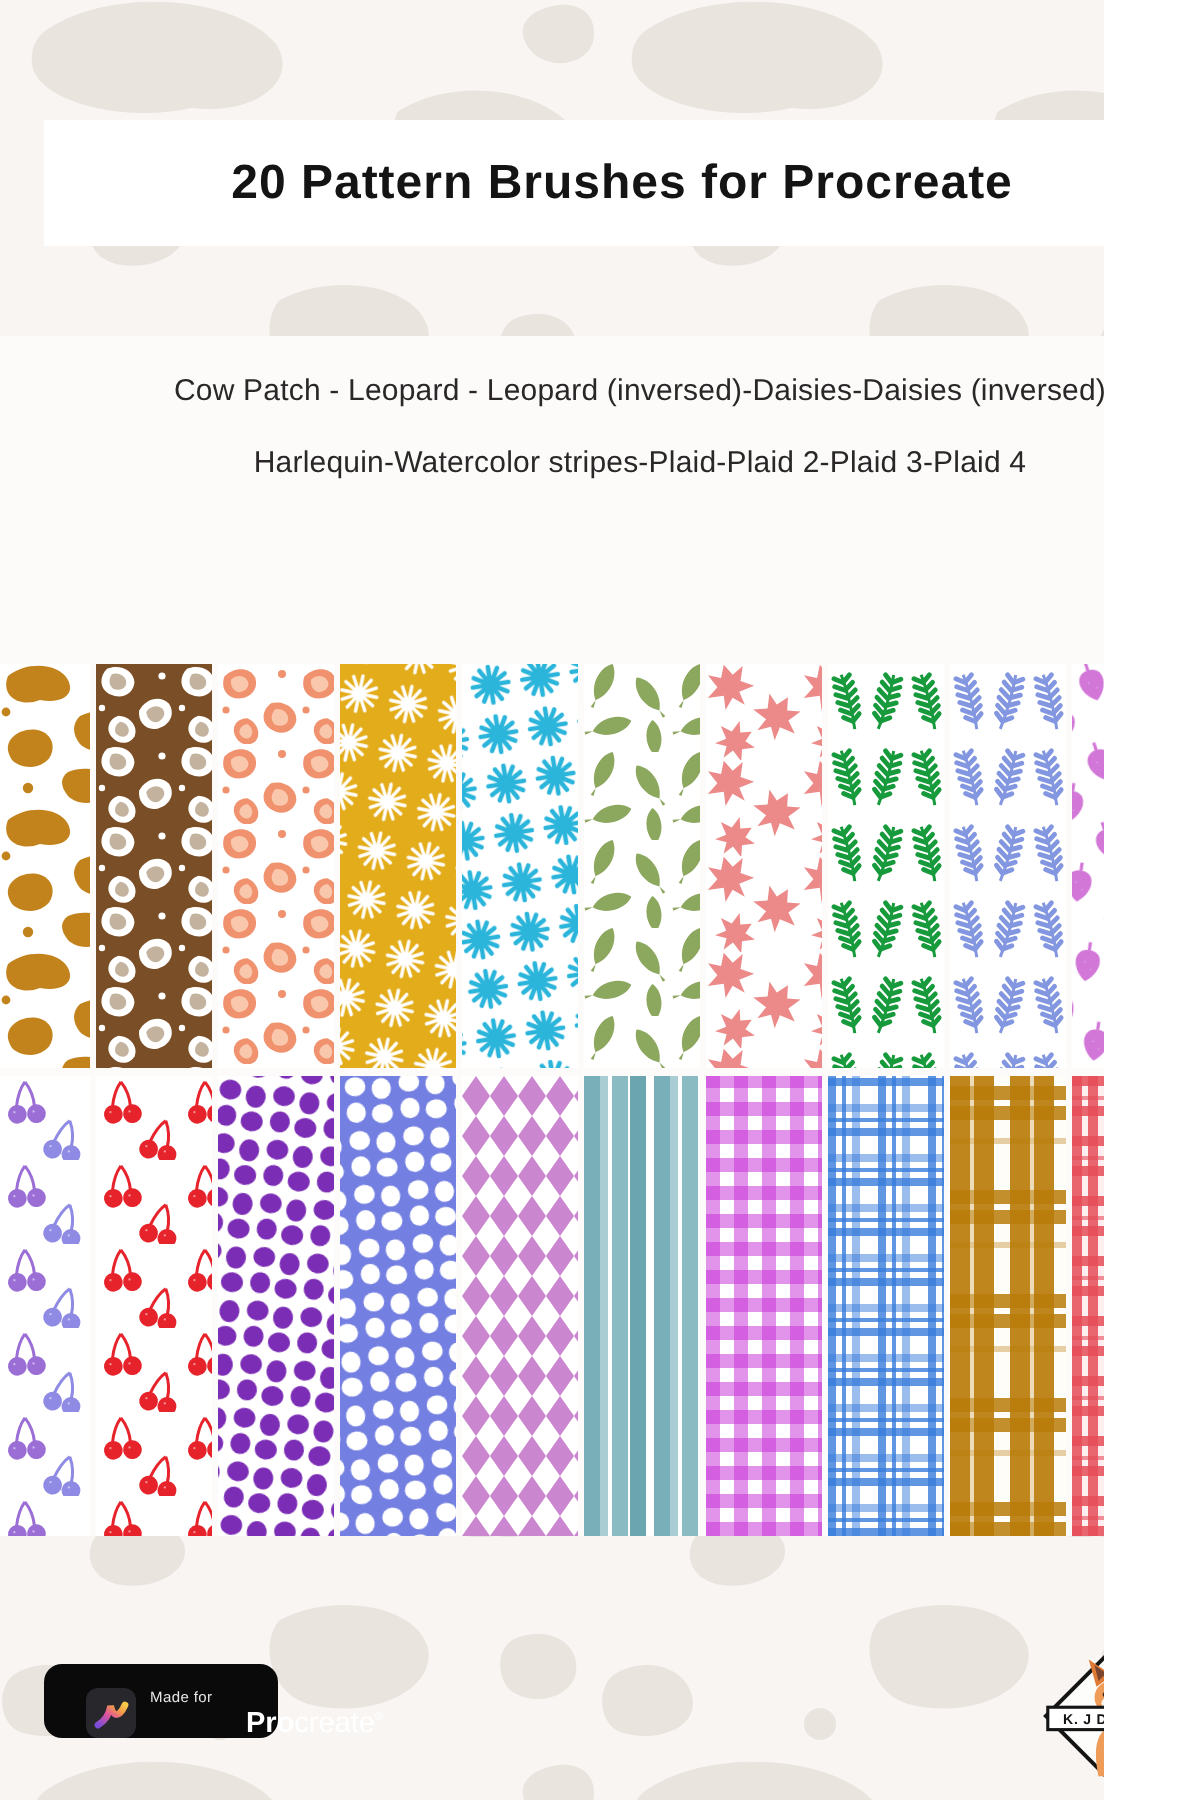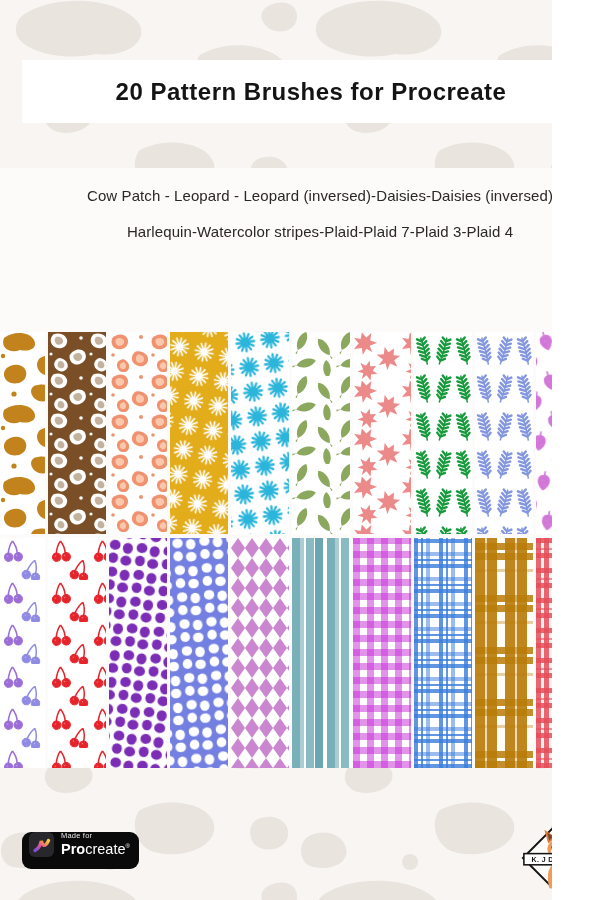--- a/index.html
+++ b/index.html
@@ -42,26 +42,26 @@
       repeating-linear-gradient(0deg, rgba(185,124,10,.85) 0 7px, transparent 7px 10px,
         rgba(185,124,10,.85) 10px 17px, transparent 17px 40px, rgba(205,160,80,.5) 40px 43px, transparent 43px 52px);}
   .sw-plaid4{background-color:#FDEFEF;background-image:
       repeating-linear-gradient(90deg, rgba(229,77,88,.85) 0 5px, transparent 5px 8px,
         rgba(229,77,88,.85) 8px 13px, transparent 13px 17px, rgba(229,77,88,.6) 17px 19px, transparent 19px 28px),
       repeating-linear-gradient(0deg, rgba(229,77,88,.85) 0 5px, transparent 5px 8px,
         rgba(229,77,88,.6) 8px 10px, transparent 10px 15px, rgba(229,77,88,.85) 15px 20px, transparent 20px 30px);}
 
   
   .procreate-badge{position:absolute;left:22px;top:832px;width:117px;height:37px;background:#0A0A0B;
-      border-radius:9px;display:flex;align-items:flex-start;padding-left:7px;box-sizing:border-box;}
+      border-radius:9px;display:flex;align-items:flex-end;padding-left:21px;box-sizing:border-box;}
   .pc-icon{width:25px;height:25px;margin-right:7px;flex:0 0 auto;}
   .pc-text{display:flex;flex-direction:column;line-height:1;}
   .pc-madefor{font-size:7.5px;color:#E6E6E6;margin-bottom:2px;letter-spacing:.2px;}
   .pc-brand{font-size:14.5px;color:#FFFFFF;white-space:nowrap;}
-  .pc-brand .b{font-weight:700;}
+  .pc-brand .b{font-weight:700;margin-left:48px;}
   .pc-brand .reg{font-size:6px;vertical-align:super;}
 
   
   .kj-logo{position:absolute;left:520px;top:821px;width:74px;height:74px;}
 </style>
 </head>
 <body>
 
 <div id="page">
 
@@ -238,21 +238,21 @@
   </svg>
 
   <div class="banner">
     <span class="title">20 Pattern Brushes for Procreate</span>
   </div>
 
   <div class="panel"></div>
 
   <div class="plist">
     <div class="pline">Cow Patch - Leopard - Leopard (inversed)-Daisies-Daisies (inversed)</div>
-    <div class="pline">Harlequin-Watercolor stripes-Plaid-Plaid 7-Plaid 3-Plaid 4</div>
+    <div class="pline">Harlequin-Watercolor stripes-Plaid-Plaid 2-Plaid 3-Plaid 4</div>
   </div>
 
   <div class="row row1">
     <div class="sw" title="Cow Patch">
         <svg>
           <rect width="100%" height="100%" fill="url(#p-cow)"></rect>
         </svg>
       </div>
     <div class="sw" title="Leopard">
         <svg>

